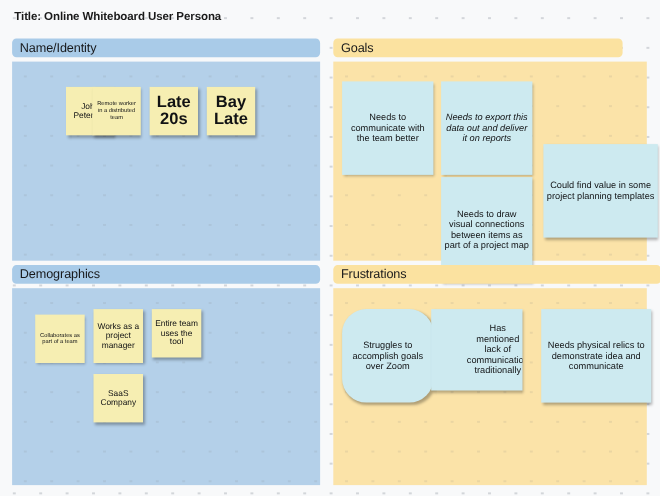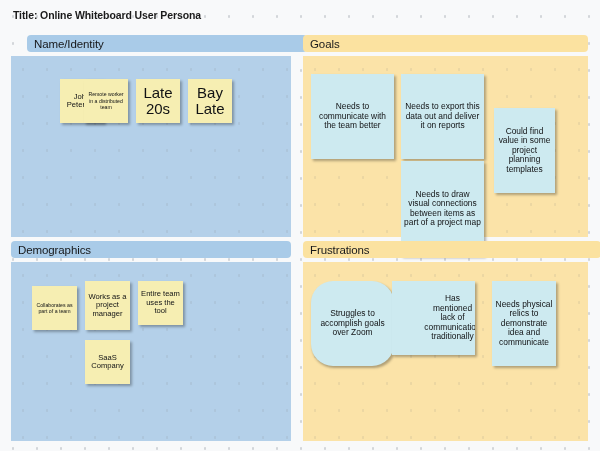--- a/index.html
+++ b/index.html
@@ -85,50 +85,50 @@
     box-shadow: 1.5px 2px 2.5px rgba(0,0,0,0.30);
     overflow: hidden;
     word-wrap: break-word;
   }
   .note-yellow { background-color: #f6eeb2; }
   .note-blue   { background-color: #cdeaf0; margin-top: 10px; }
 
   .fs-xs  { font-size: 5.2px; line-height: 1.25; }
   .fs-sm  { font-size: 7.6px; }
   .fs-md  { font-size: 8.4px; }
-  .fs-lg  { font-size: 15px; font-weight: normal; line-height: 1.05; }
+  .fs-lg  { font-size: 15px; font-weight: bold; line-height: 1.05; }
 </style>
 </head>
 <body>
 
 <div id="board">
 
   <div id="board-title">Title: Online Whiteboard User Persona</div>
 
-  <div class="section-header hdr-blue" style="left:11px; top:35px; width:280px;margin-left:16px;">Name/Identity</div>
+  <div class="section-header hdr-blue" style="left:11px; top:35px; width:280px;">Name/Identity</div>
 
   <div class="section-body body-blue" style="left:11px; top:56px; width:280px; height:181px;"></div>
 
   <div class="note note-yellow fs-sm" style="left:32px; top:79px; width:44px; height:44px;margin-left:28px;">John Peterson</div>
 
   <div class="note note-yellow fs-xs" style="left:84px; top:79px; width:44px; height:44px;">Remote worker in a distributed team</div>
 
   <div class="note note-yellow fs-lg" style="left:136px; top:79px; width:44px; height:44px;">Late 20s</div>
 
   <div class="note note-yellow fs-lg" style="left:188px; top:79px; width:44px; height:44px;">Bay Late</div>
 
-  <div class="section-header hdr-yellow" style="left:303px; top:35px; width:285px;">Goals</div>
+  <div class="section-header hdr-yellow" style="left:303px; top:35px; width:263px;">Goals</div>
 
   <div class="section-body body-yellow" style="left:303px; top:56px; width:285px; height:181px;"></div>
 
   <div class="note note-blue fs-md" style="left:311px; top:64px; width:83px; height:85px;">Needs to communicate with the team better</div>
 
-  <div class="note note-blue fs-md" style="left:401px; top:64px; width:83px; height:85px;">Needs to export this data out and deliver it on reports</div>
+  <div class="note note-blue fs-md" style="left:401px; top:64px; width:83px; height:85px;font-style:italic;">Needs to export this data out and deliver it on reports</div>
 
-  <div class="note note-blue fs-md" style="left:494px; top:98px; width:61px; height:85px;">Could find value in some project planning templates</div>
+  <div class="note note-blue fs-md" style="left:494px; top:121px; width:104px; height:85px;">Could find value in some project planning templates</div>
 
 
   <div class="note note-blue fs-md" style="left:401px; top:151px; width:83px; height:95px;">Needs to draw visual connections between items as part of a project map</div>
 
   <div class="section-header hdr-blue" style="left:11px; top:241px; width:280px;">Demographics</div>
 
   <div class="section-body body-blue" style="left:11px; top:262px; width:280px; height:179px;"></div>
 
   <div class="note note-yellow fs-xs" style="left:32px; top:286px; width:45px; height:44px;">Collaborates as part of a team</div>
 
@@ -139,15 +139,15 @@
   <div class="note note-yellow fs-sm" style="left:85px; top:340px; width:45px; height:44px;">SaaS Company</div>
 
   <div class="section-header hdr-yellow" style="left:303px; top:241px; width:298px;">Frustrations</div>
 
   <div class="section-body body-yellow" style="left:303px; top:262px; width:285px; height:179px;"></div>
 
   <div class="note note-blue fs-md" style="left:311px; top:271px; width:83px; height:85px;border-radius:22px;">Struggles to accomplish goals over Zoom</div>
 
   <div class="note note-blue fs-md" style="left:392px; top:271px; width:83px; height:74px;padding-left:41px;">Has mentioned lack of communication traditionally</div>
 
-  <div class="note note-blue fs-md" style="left:492px; top:271px; width:64px; height:85px;">Needs physical relics to demonstrate idea and communicate</div>
+  <div class="note note-blue fs-md" style="left:492px; top:271px; width:100px; height:85px;">Needs physical relics to demonstrate idea and communicate</div>
 
 </div>
 
 </body></html>

